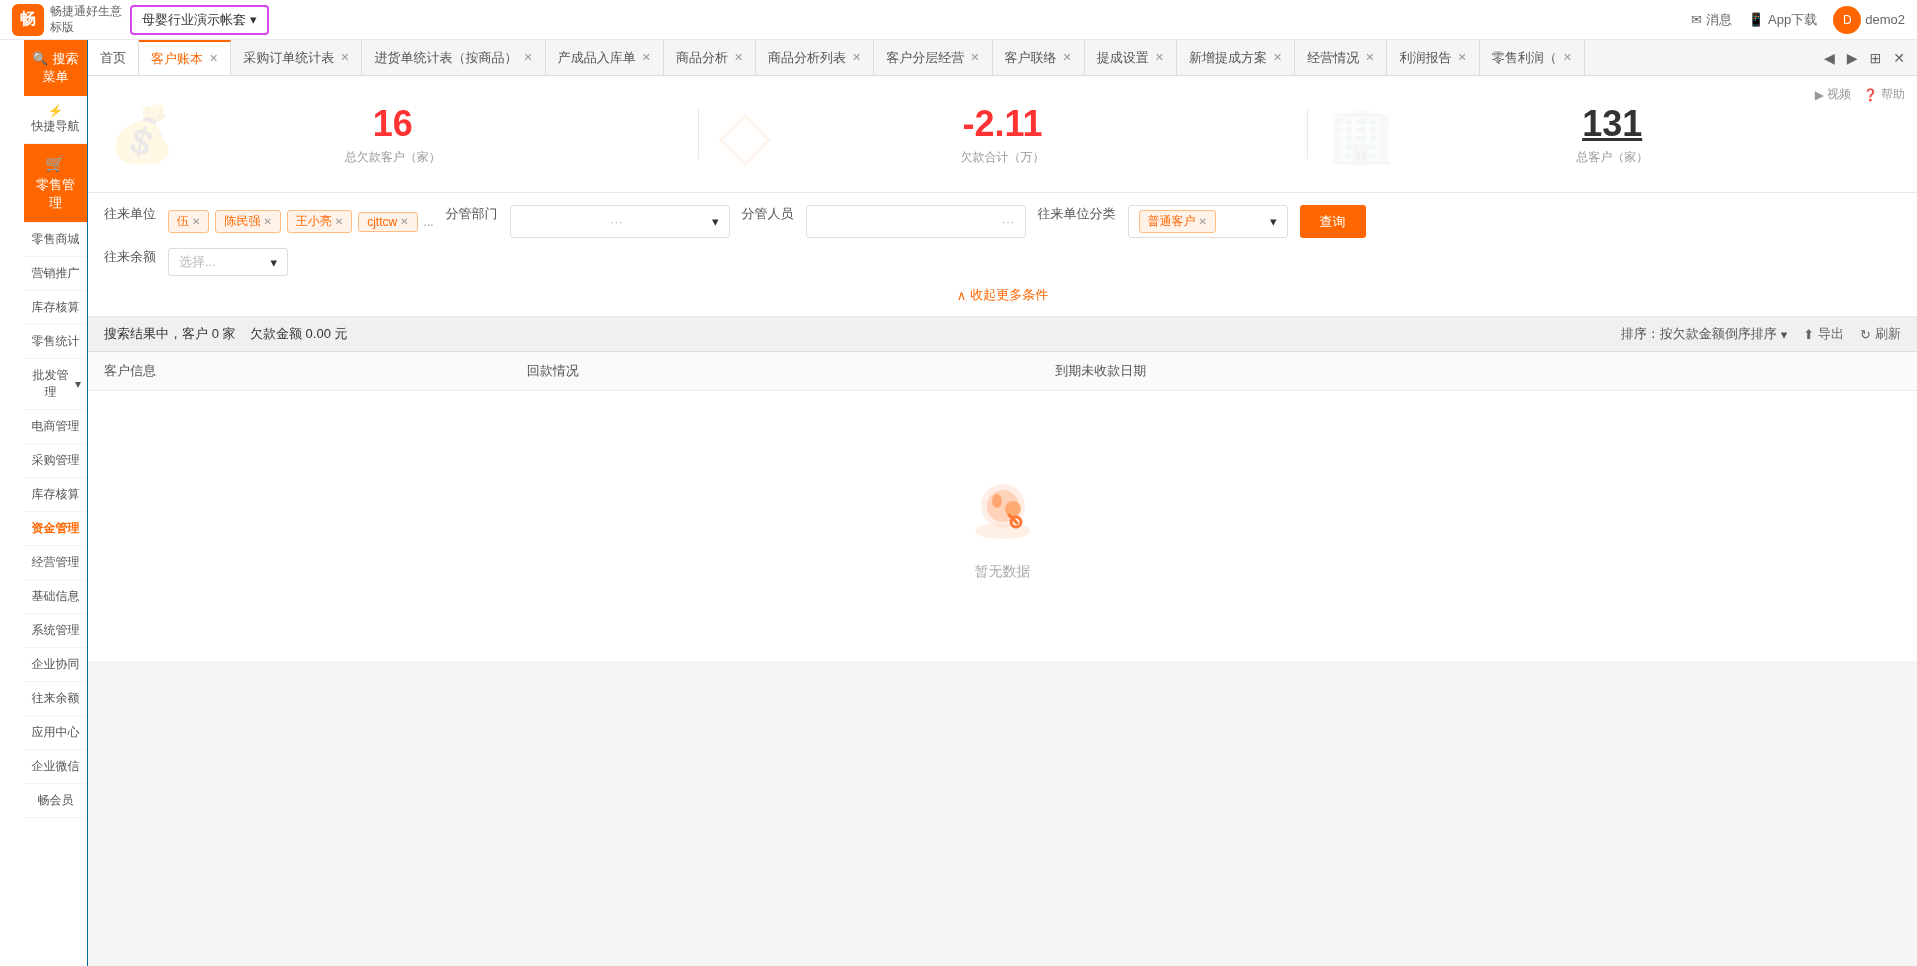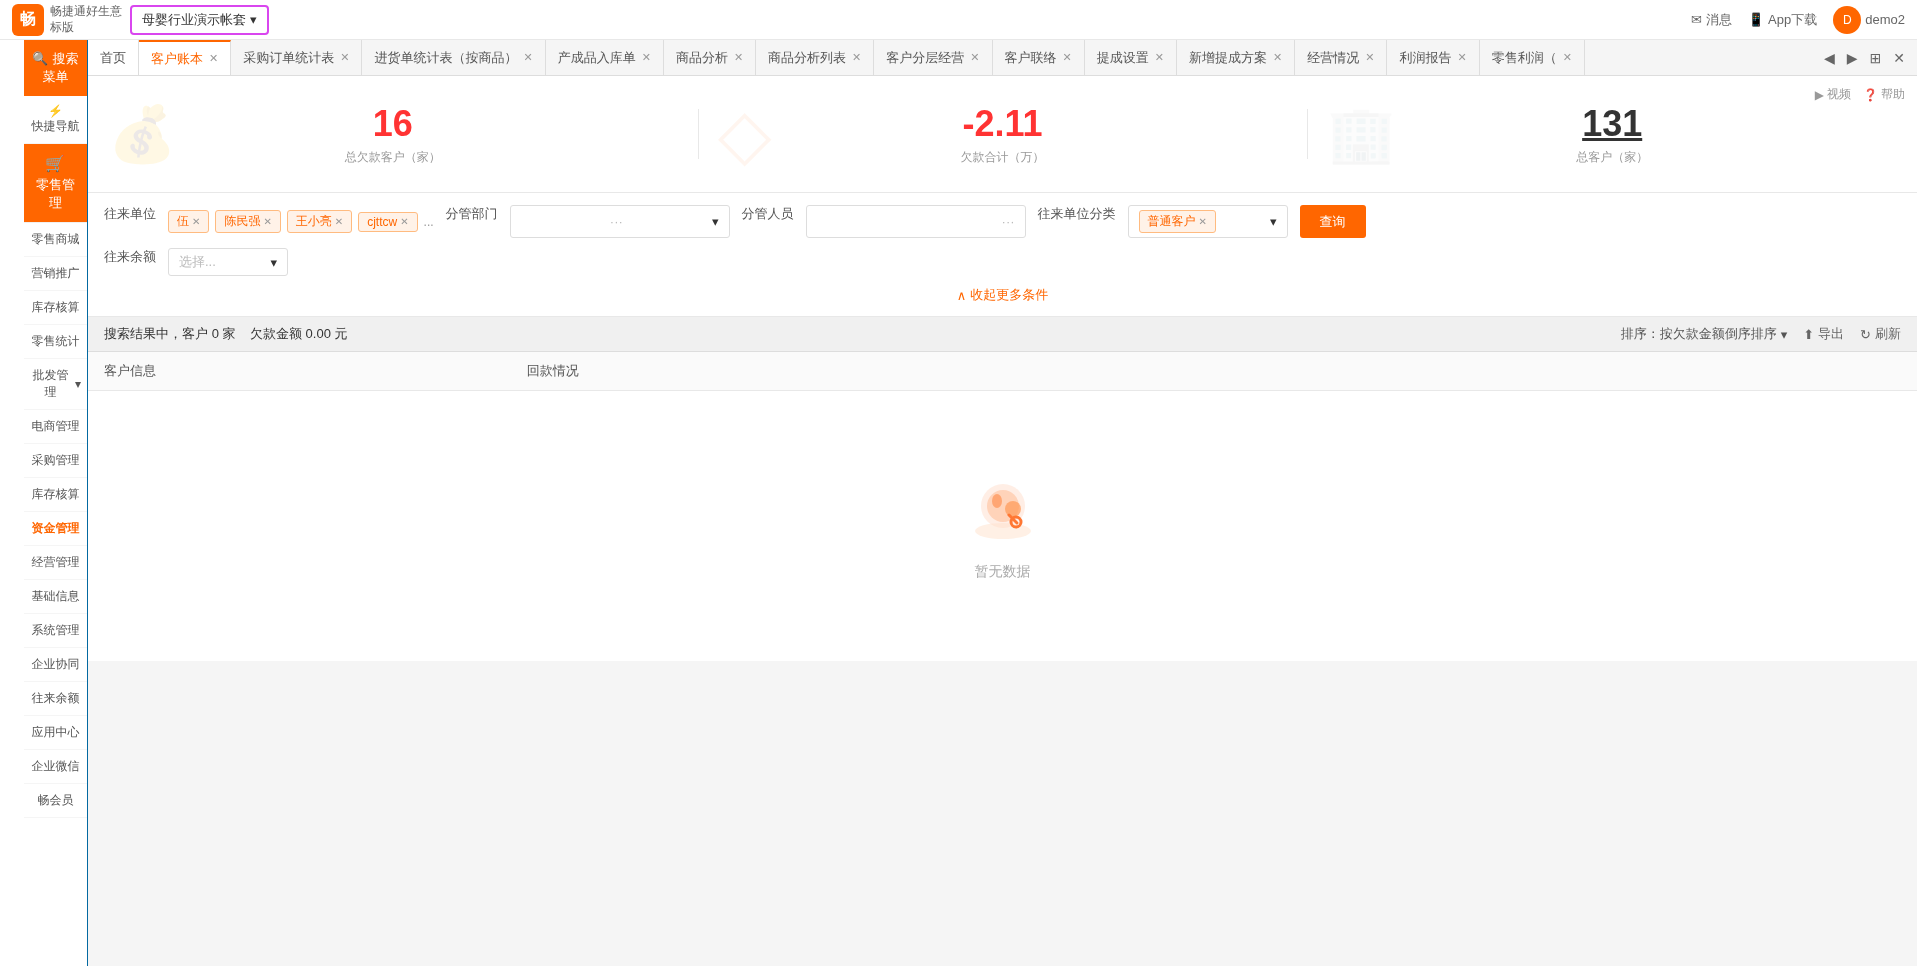--- a/index.html
+++ b/index.html
@@ -449,20 +449,21 @@
             <span>↻</span>
             <span>刷新</span>
           </div>
         </div>
       </div>
 
       <div class="table-wrapper">
         <div class="table-header">
           <div class="table-header-cell">客户信息</div>
           <div class="table-header-cell">回款情况</div>
+          <div class="table-header-cell">到期未收款日期</div>
         </div>
 
         <div class="empty-state">
           <div class="empty-icon">
             <svg width="80" height="80" viewBox="0 0 80 80" fill="none">
               <ellipse cx="40" cy="60" rx="28" ry="8" fill="#ffccaa" opacity="0.3"></ellipse>
               <circle cx="40" cy="35" r="22" fill="#ffddcc" opacity="0.5"></circle>
               <circle cx="40" cy="35" r="16" fill="#ffaa77" opacity="0.4"></circle>
               <ellipse cx="34" cy="30" rx="5" ry="7" fill="#ff8844" opacity="0.6"></ellipse>
               <circle cx="50" cy="38" r="8" fill="#ff9955" opacity="0.7"></circle>

